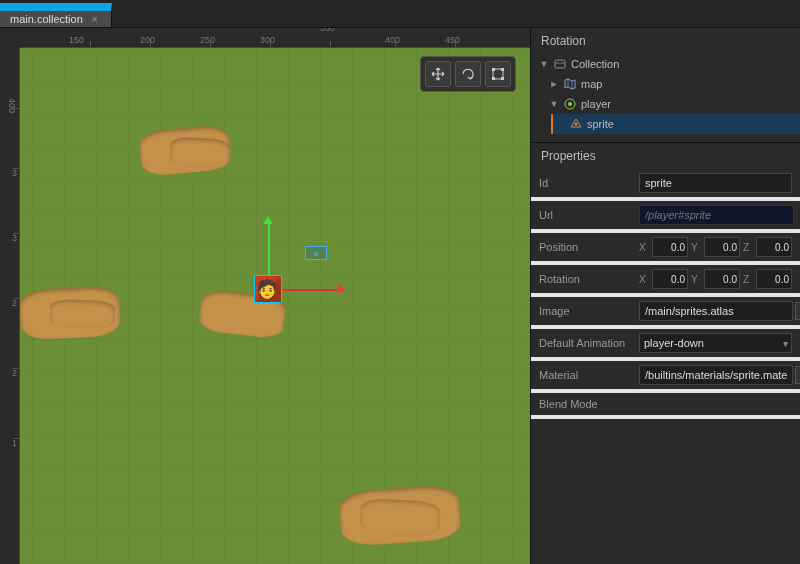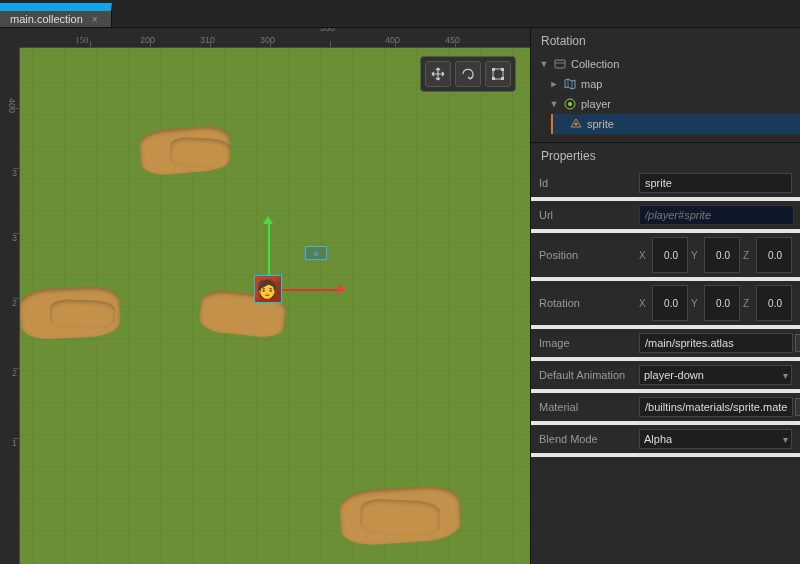--- a/index.html
+++ b/index.html
@@ -337,22 +337,22 @@
     .xyz-label {
       font-size: 10px;
       color: #888;
       width: 10px;
     }
     .xyz-input {
       background: #1e1e1e;
       border: 1px solid #444;
       color: #ddd;
       font-size: 10px;
-      padding: 1px 9px;
-      height: 36px;
+      padding: 1px 2px;
+      height: 20px;
       width: 36px;
       text-align: right;
     }
     .prop-icon-btn {
       width: 18px;
       height: 18px;
       background: #333;
       border: 1px solid #555;
       color: #999;
       cursor: pointer;
@@ -414,25 +414,25 @@
     <div class="dirt-patch" style="left:170px; top:110px; width:60px; height:30px; transform:rotate(3deg); opacity:0.8;"></div>
     <div class="dirt-patch" style="left:20px; top:260px; width:100px; height:50px; transform:rotate(-3deg);"></div>
     <div class="dirt-patch" style="left:50px; top:272px; width:65px; height:28px; transform:rotate(2deg); opacity:0.8;"></div>
     <div class="dirt-patch" style="left:200px; top:265px; width:85px; height:42px; transform:rotate(6deg);"></div>
     <div class="dirt-patch" style="left:340px; top:460px; width:120px; height:55px; transform:rotate(-4deg);"></div>
     <div class="dirt-patch" style="left:360px; top:472px; width:80px; height:35px; transform:rotate(3deg); opacity:0.7;"></div>
 
     <div class="ruler-corner"></div>
 
     <div class="ruler-top">
-      <span class="ruler-mark" style="left:55px; bottom:2px;font-family:Liberation Serif, serif;">150</span>
+      <span class="ruler-mark" style="left:49px; bottom:2px;">150</span>
       <div class="ruler-tick-h" style="left:70px; height:6px; bottom:0;"></div>
       <span class="ruler-mark" style="left:120px; bottom:2px;">200</span>
       <div class="ruler-tick-h" style="left:130px; height:6px; bottom:0;"></div>
-      <span class="ruler-mark" style="left:180px; bottom:2px;">310</span>
+      <span class="ruler-mark" style="left:180px; bottom:2px;">250</span>
       <div class="ruler-tick-h" style="left:190px; height:6px; bottom:0;"></div>
       <span class="ruler-mark" style="left:240px; bottom:2px;">300</span>
       <div class="ruler-tick-h" style="left:250px; height:6px; bottom:0;"></div>
       <span class="ruler-mark" style="left:300px; bottom:14px;">350</span>
       <div class="ruler-tick-h" style="left:310px; height:6px; bottom:0;"></div>
       <span class="ruler-mark" style="left:365px; bottom:2px;">400</span>
       <div class="ruler-tick-h" style="left:375px; height:6px; bottom:0;"></div>
       <span class="ruler-mark" style="left:425px; bottom:2px;">450</span>
       <div class="ruler-tick-h" style="left:435px; height:6px; bottom:0;"></div>
     </div>
@@ -612,25 +612,18 @@
         <div class="prop-label">Material</div>
         <div class="path-with-btn">
           <input type="text" class="prop-input" value="/builtins/materials/sprite.materia" style="flex: 1 1 0%;">
           <div class="prop-icon-btn">⊞</div>
 
         </div>
       </div>
 
       <div class="prop-row">
         <div class="prop-label">Blend Mode</div>
-        <div class="select-wrapper">
-          <select class="prop-select">
-            <option value="Alpha">Alpha</option>
-            <option value="Add">Add</option>
-            <option value="Multiply">Multiply</option>
-          </select>
-        </div>
       </div>
 
     </div>
   </div>
 
 </div>
 
 </body></html>

